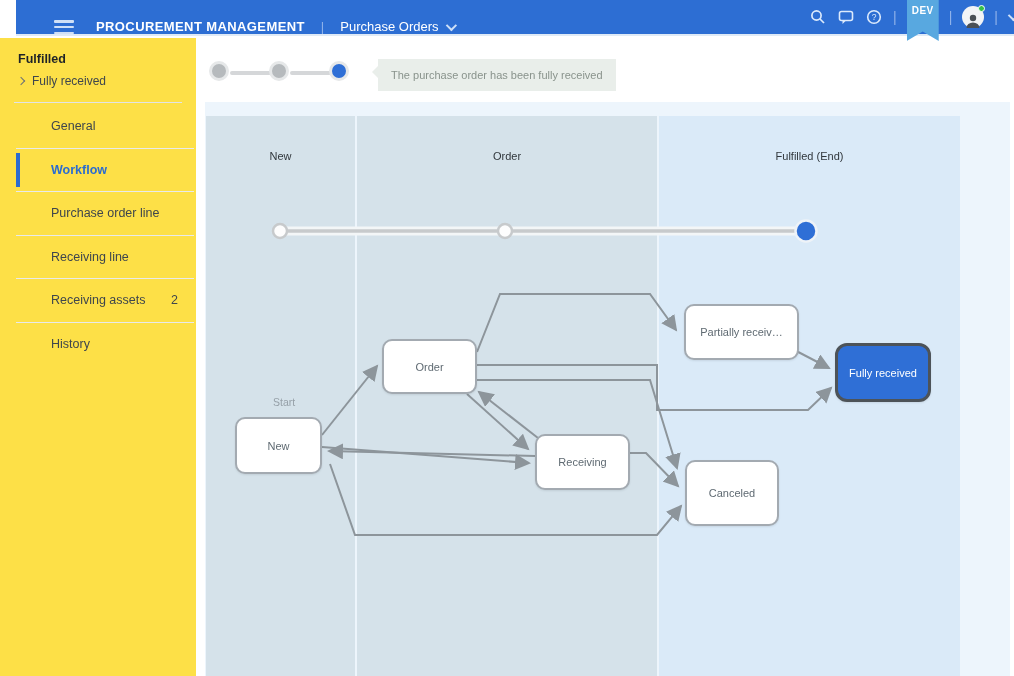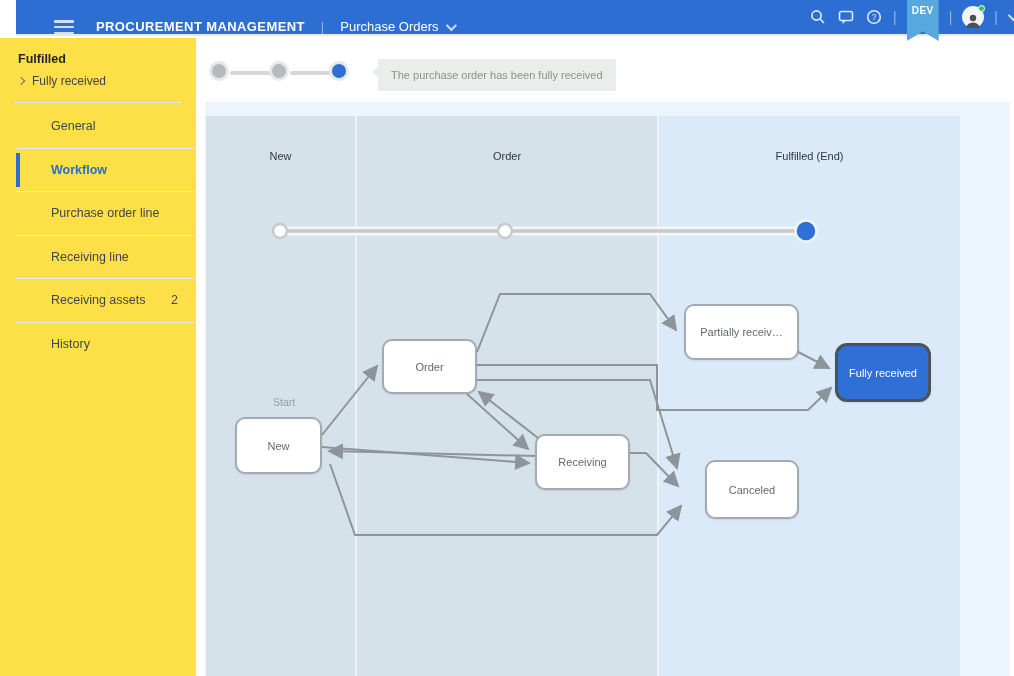--- a/index.html
+++ b/index.html
@@ -205,16 +205,16 @@
         <path d="M574,240 L624,266" marker-end="url(#arw)"></path>
       </g>
     </svg>
 
     <div class="start-label">Start</div>
 
     <div class="node" style="left:30px;  top:315px; width:87px; height:57px">New</div>
     <div class="node" style="left:177px; top:237px; width:95px; height:55px">Order</div>
     <div class="node" style="left:330px; top:332px; width:95px; height:56px">Receiving</div>
     <div class="node" style="left:479px; top:202px; width:115px; height:56px">Partially receiv…</div>
-    <div class="node" style="left:500px; top:358px; width:94px; height:59px">Canceled</div>
+    <div class="node" style="left:480px; top:358px; width:94px; height:66px">Canceled</div>
     <div class="node active" style="left:630px; top:241px; width:96px; height:59px">Fully received</div>
   </div>
 </div>
 
 </body></html>

